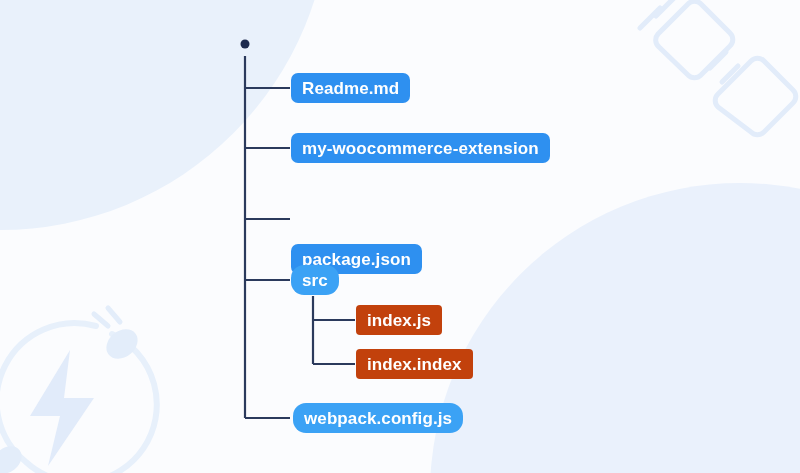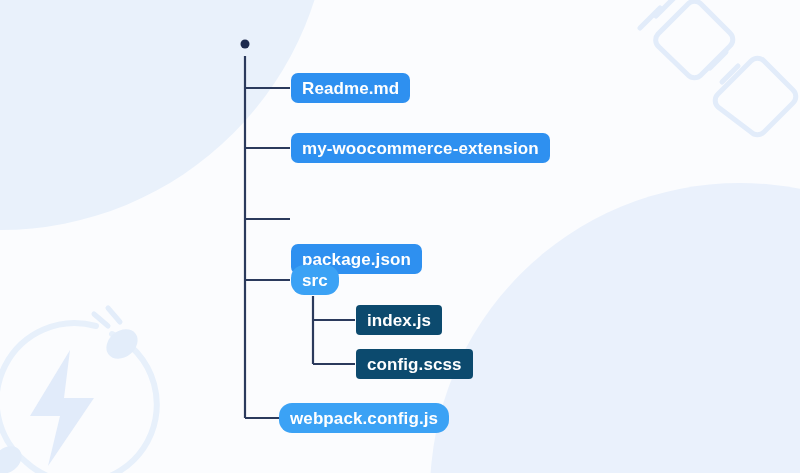--- a/index.html
+++ b/index.html
@@ -35,21 +35,21 @@
     box-sizing:border-box;
     color:#ffffff;
     font-size:17px;
     font-weight:bold;
     letter-spacing:.1px;
     white-space:nowrap;
     line-height:1;
   }
   .chip.blue      {background:#2e90f0;border-radius:7px;}
   .chip.blue-lite {background:#3ba2f5;border-radius:13px;}
-  .chip.navy      {background:#0c4a6e;border-radius:4px;}
+  .chip.navy      {background:#c2410c;border-radius:4px;}
 </style>
 </head>
 <body>
 
 <div id="stage">
 
   <div class="bg-layer">
     <div class="arc-tl"></div>
     <div class="arc-br"></div>
 
@@ -131,21 +131,21 @@
 
     <div class="chip blue-lite" style="left:291px;top:265px;">
       <span>src</span>
     </div>
 
     <div class="chip navy" style="left:356px;top:305px;">
       <span>index.js</span>
     </div>
 
     <div class="chip navy" style="left:356px;top:349px;">
-      <span>config.scss</span>
+      <span>index.index</span>
     </div>
 
-    <div class="chip blue-lite" style="left:279px;top:403px;">
+    <div class="chip blue-lite" style="left:293px;top:403px;">
       <span>webpack.config.js</span>
     </div>
 
   </div>
 </div>
 
 </body></html>

